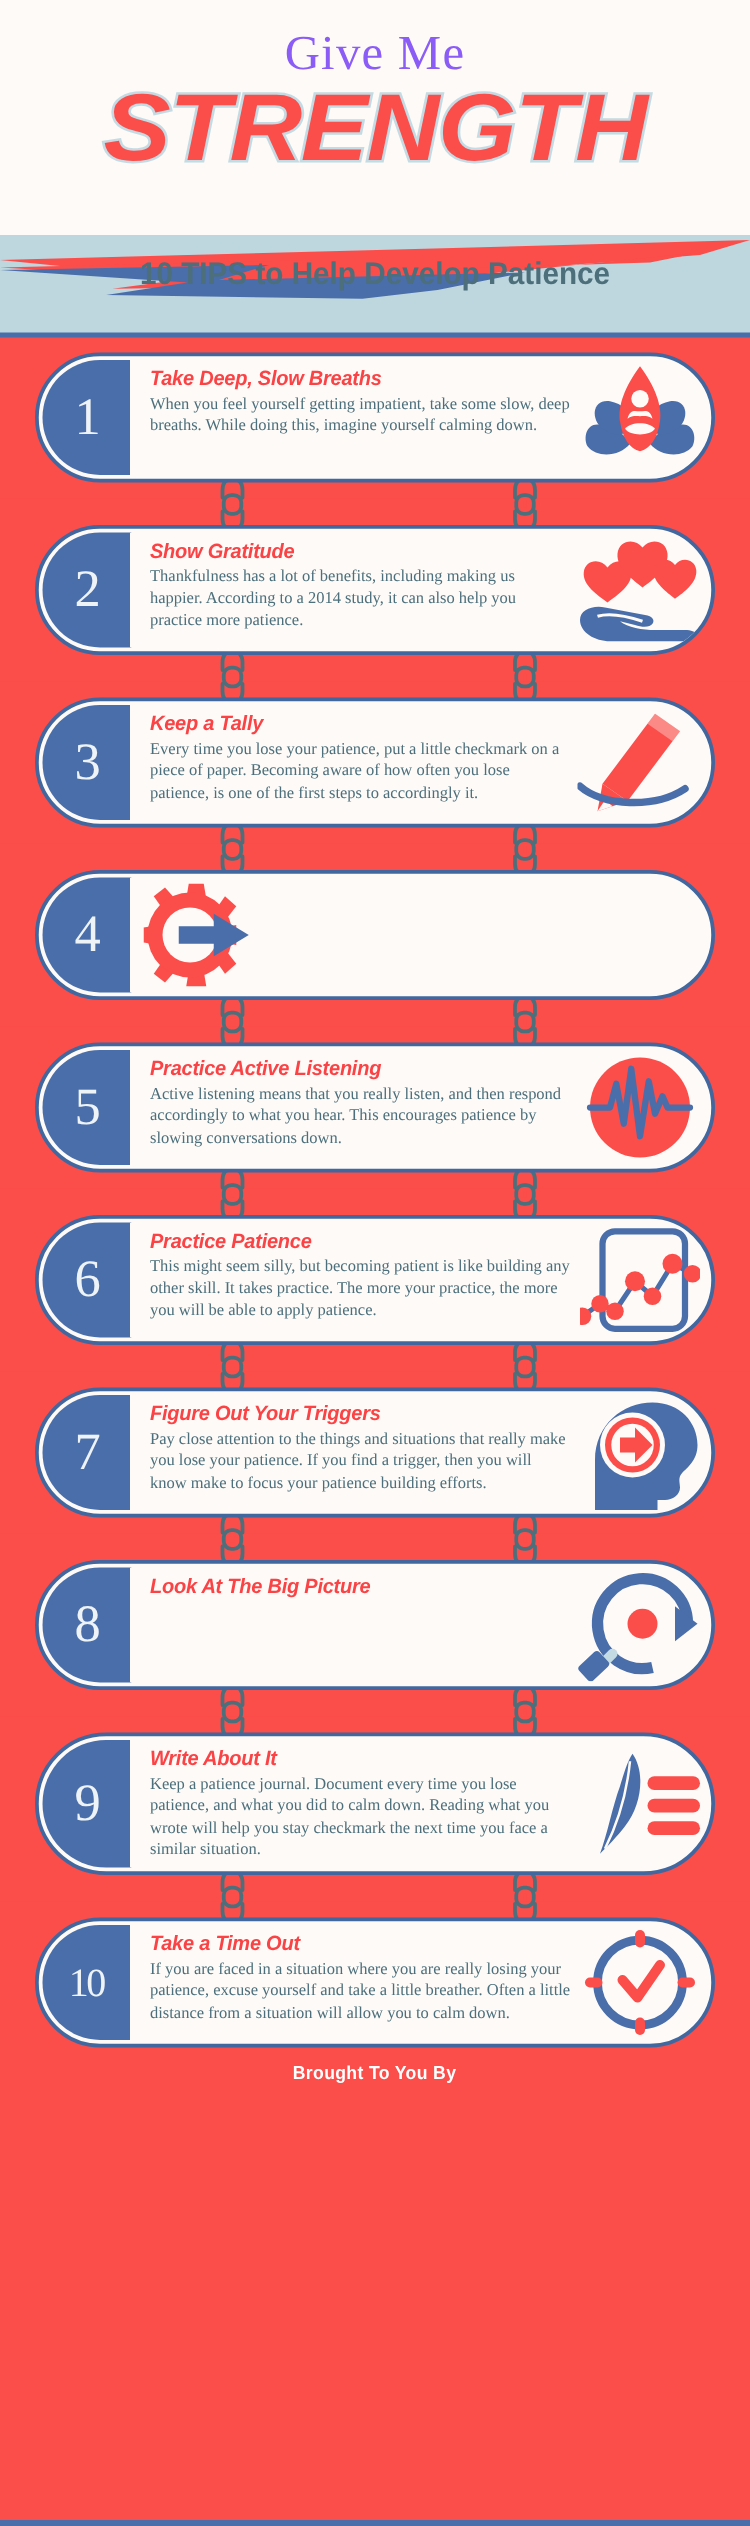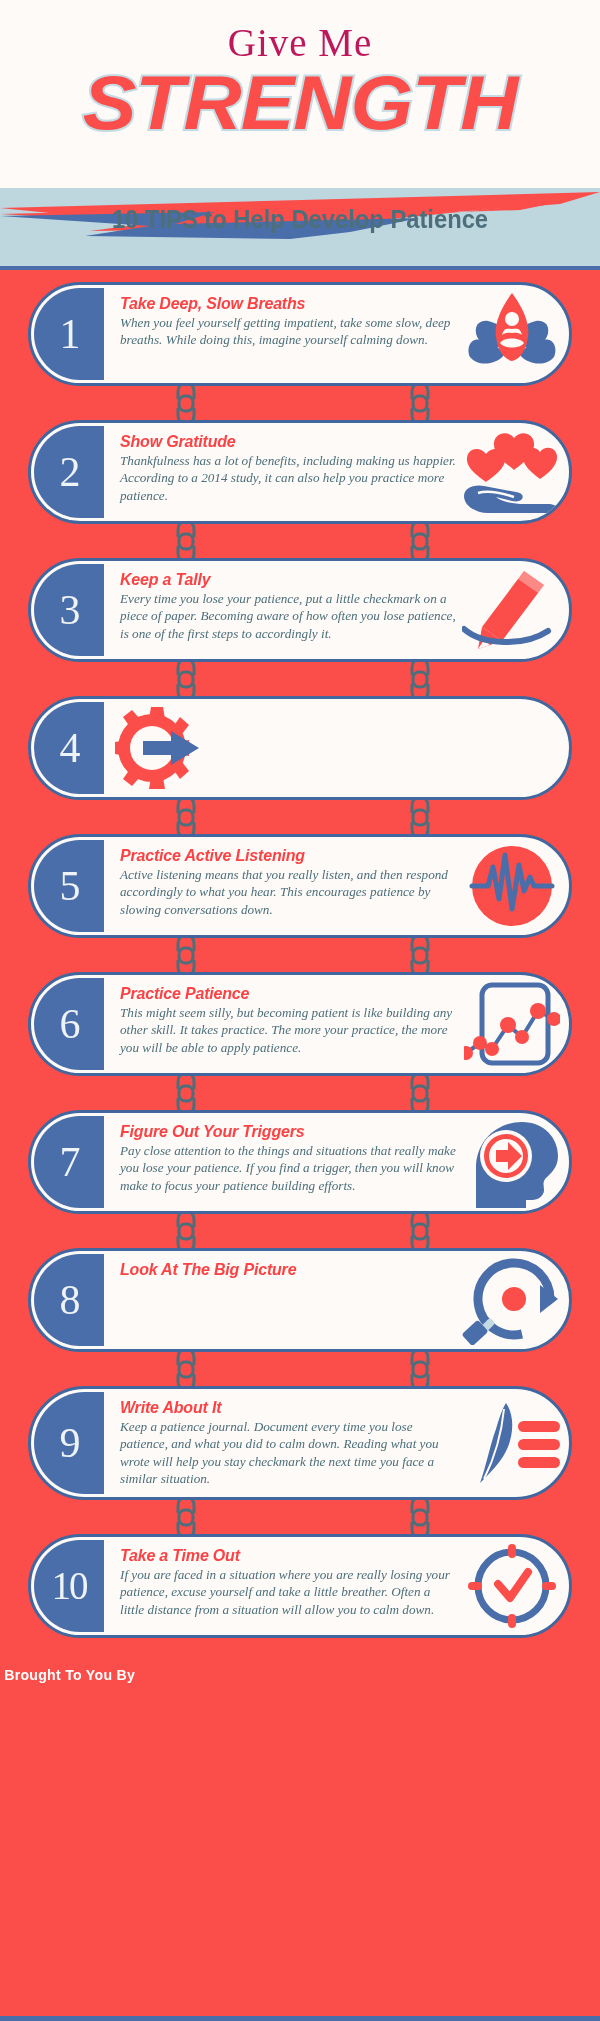--- a/index.html
+++ b/index.html
@@ -28,21 +28,21 @@
     height: 80px;
     background: #bed6de;
   }
   .title-give {
     position: relative;
     z-index: 3;
     text-align: center;
     padding-top: 22px;
     font-family: "Liberation Serif", serif;
     font-size: 39px;
-    color: #be185d;
+    color: #8b5cf6;
     letter-spacing: 1px;
     line-height: 1.1;
   }
   .title-strength {
     position: relative;
     z-index: 3;
     text-align: center;
     font-family: "Liberation Sans", sans-serif;
     font-weight: bold;
     font-style: italic;
@@ -106,41 +106,40 @@
     border-radius: 54px 0 0 54px;
     margin: 3px 0 3px 3px;
   }
   .num-badge .num {
     font-family: "Liberation Serif", serif;
     font-size: 42px;
     color: #eef3f7;
     line-height: 1;
     letter-spacing: -2px;
   }
-  .num-badge.wide .num { font-size: 39px; }
+  .num-badge.wide .num { font-size: 32px; }
 
   .card-body {
     flex: 1 1 auto;
     padding: 9px 4px 9px 14px;
     min-width: 0;
   }
   .tip-title {
     font-family: "Liberation Sans", sans-serif;
     font-weight: bold;
     font-style: italic;
     font-size: 16.5px;
     color: #fb4244;
     letter-spacing: -0.2px;
     margin-bottom: 1px;
     transform: scaleX(0.97);
     transform-origin: left;
   }
   .tip-text {
     font-family: "Liberation Serif", serif;
-    font-style: italic;
     font-size: 13.2px;
     line-height: 1.32;
     color: #4c6f7b;
   }
   .icon-cell {
     flex: 0 0 108px;
     display: flex;
     align-items: center;
     justify-content: center;
     padding-right: 6px;
@@ -165,22 +164,22 @@
     top: -6px;
     width: 22px;
     height: 46px;
   }
   .chain.left  { left: 175px; }
   .chain.right { left: 409px; }
 
   
   .footer {
     width: 600px;
-    padding-top: 28px;
-    text-align: left;
+    padding-top: 12px;
+    text-align: center;
   }
   .footer-text {
     font-family: "Liberation Sans", sans-serif;
     font-weight: bold;
     font-size: 15px;
     color: #ffffff;
     letter-spacing: 0.3px;
     transform: scaleX(0.94);
     display: inline-block;
   }

